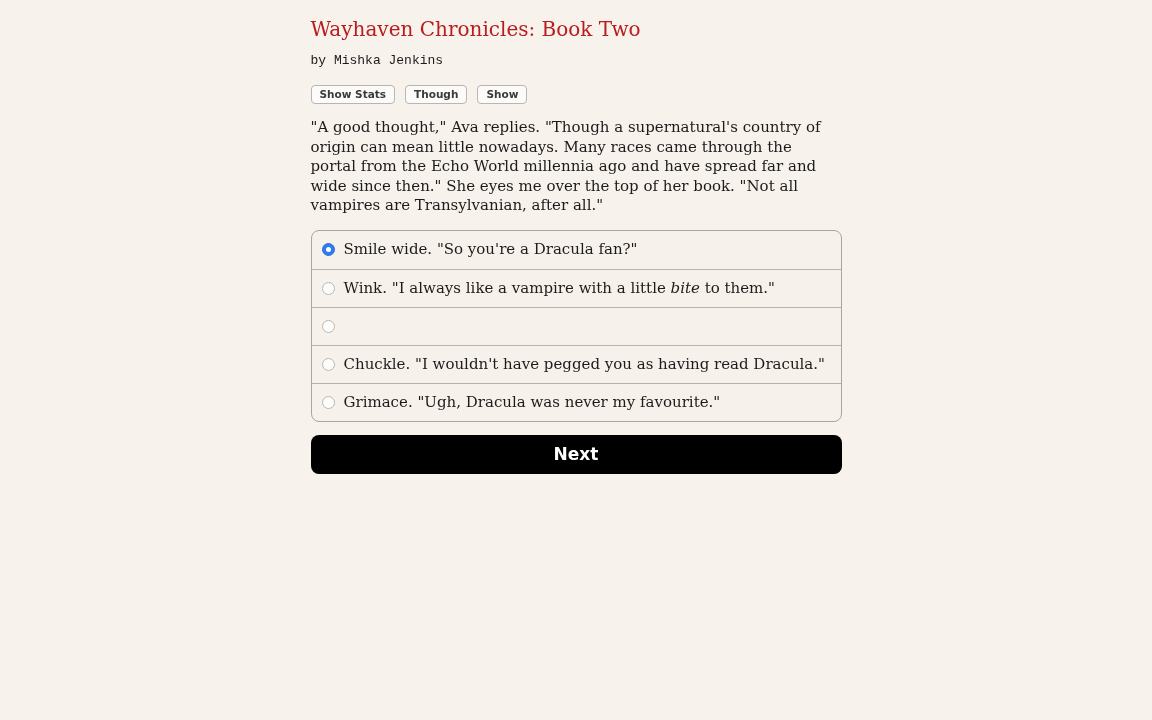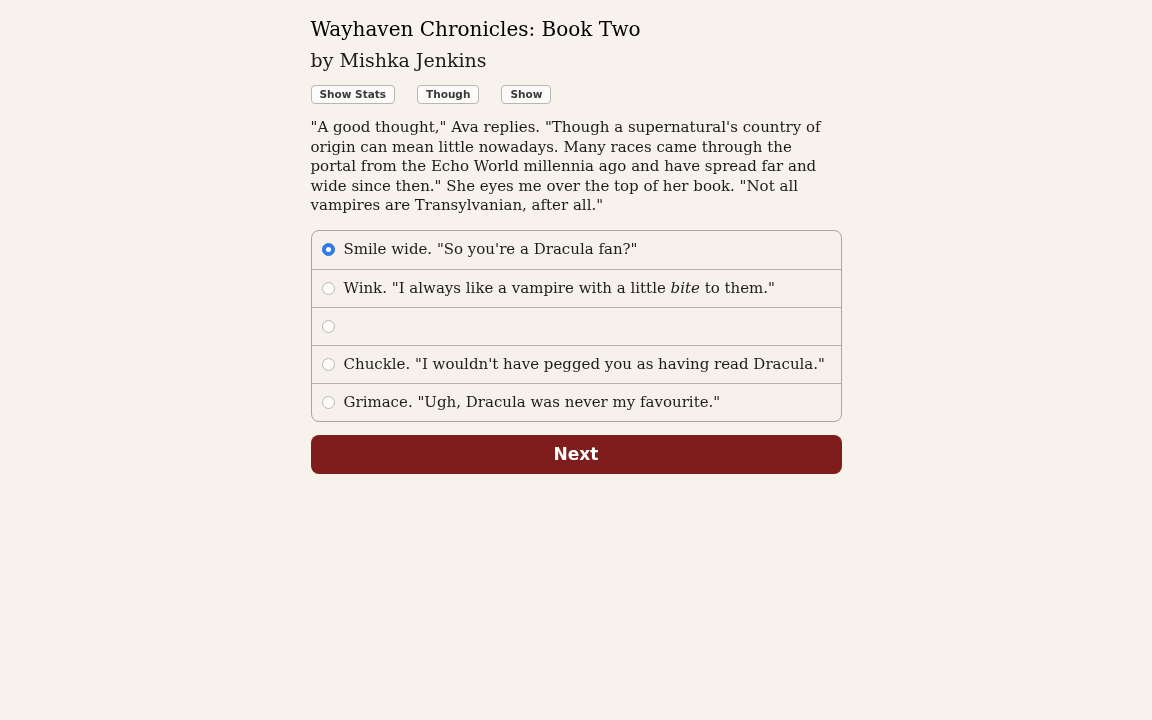--- a/index.html
+++ b/index.html
@@ -13,30 +13,31 @@
   .main-col {
     width: 531px;
     margin: 0 auto;
     padding-top: 16px;
   }
   .game-title {
     font-size: 20px;
     font-weight: 500;
     line-height: 26px;
     margin-bottom: 9px;
-    color: #000000;
+    color: #b91c1c;
   }
   .game-author {
-    font-size: 19px;
+    font-size: 13px;
     line-height: 19px;
     margin-bottom: 15px;
+    font-family: Liberation Mono, monospace;
   }
   .toolbar {
     display: flex;
-    gap: 22px;
+    gap: 10px;
     margin-bottom: 14px;
   }
   .toolbar button {
     font-family: "DejaVu Sans", sans-serif;
     font-size: 10.5px;
     font-weight: bold;
     color: #3a3a3a;
     background: #fcfbfa;
     border: 1px solid #b8b6b3;
     border-radius: 4px;
@@ -91,21 +92,21 @@
   }
   .choice-text {
     font-size: 15px;
     line-height: 19px;
   }
   .choice-text em { font-style: italic; margin-top: 32px; }
   .next-button {
     display: block;
     width: 100%;
     height: 39px;
-    background: #7f1d1d;
+    background: #000000;
     border: none;
     border-radius: 8px;
     color: #ffffff;
     font-family: "DejaVu Sans", sans-serif;
     font-size: 17px;
     font-weight: bold;
     cursor: pointer;
     text-align: center;
     line-height: 33px;
   }

